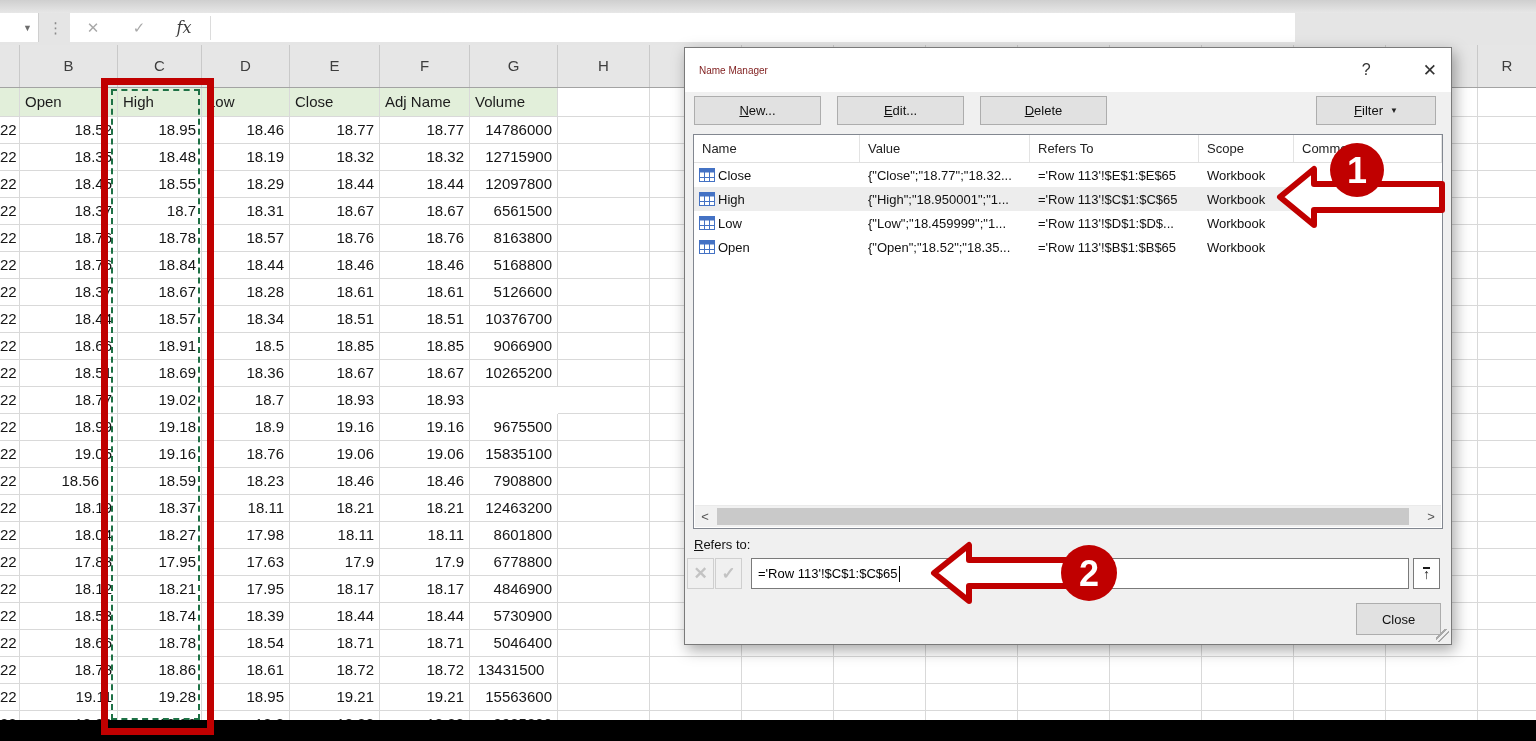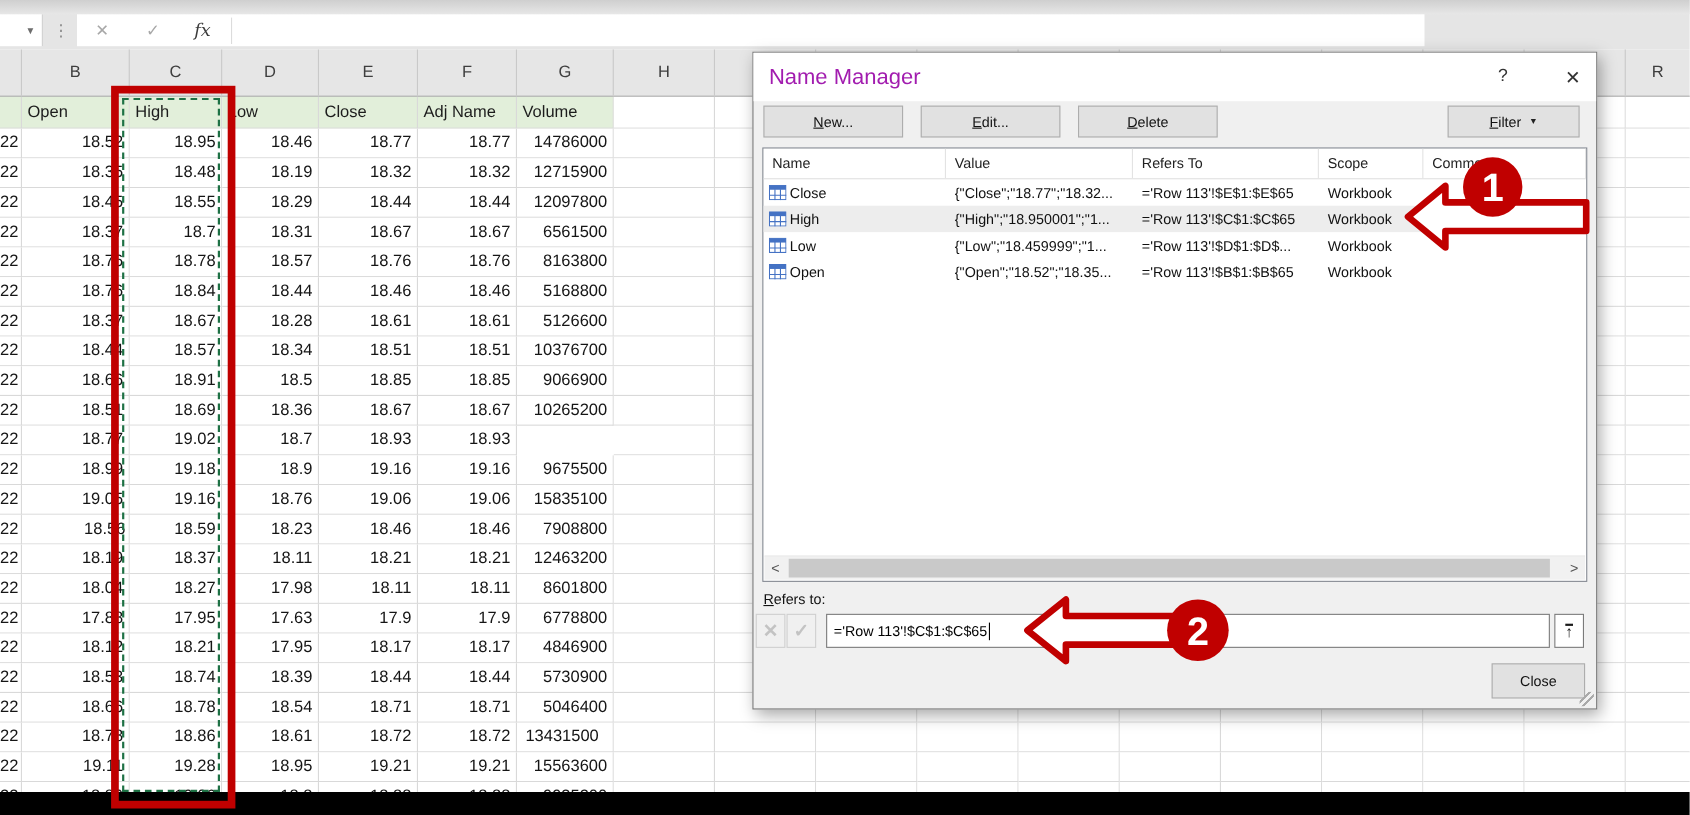--- a/index.html
+++ b/index.html
@@ -39,21 +39,21 @@
   .ants{position:absolute;left:111px;top:89px;width:89px;height:631px;
     border:2px dashed #1e7145;box-sizing:border-box;z-index:10;pointer-events:none;}
   .blackbar{position:absolute;left:0;top:720px;width:1536px;height:21px;background:#000;z-index:40;}
   .redrect{position:absolute;left:101px;top:78px;width:113px;height:657px;
     border:7px solid #c00000;box-sizing:border-box;z-index:50;pointer-events:none;}
   
   .dialog{position:absolute;left:684px;top:47px;width:768px;height:598px;background:#f0f0f0;
     border:1px solid #7a7a7a;box-sizing:border-box;z-index:30;
     box-shadow:3px 5px 14px rgba(0,0,0,.35);font-size:13px;color:#111;}
   .dlg-title{height:44px;background:#fff;display:flex;align-items:center;padding:0 14px;}
-  .dlg-title .t{font-size:20px;color:#a21caf;flex:1;}
+  .dlg-title .t{font-size:10px;color:#7f1d1d;flex:1;}
   .dlg-title .help{font-size:16px;color:#333;margin-right:52px;cursor:default;}
   .dlg-title .x{font-size:17px;color:#333;cursor:default;}
   .dlg-btnrow{position:absolute;left:0;top:48px;width:100%;height:30px;display:flex;padding:0 9px;box-sizing:border-box;}
   .btn{background:#e1e1e1;border:1px solid #adadad;box-sizing:border-box;
     font-size:13px;color:#111;display:flex;align-items:center;justify-content:center;cursor:default;}
   .dlg-btnrow .btn{width:127px;height:29px;margin-right:16px;}
   .btn u{text-decoration:underline;}
   .btn .dda{font-size:8px;margin-left:7px;color:#222;}
   .btn.filter{margin-left:auto;margin-right:6px;width:120px;}
   .listbox{position:absolute;left:8px;top:86px;width:750px;height:395px;background:#fff;
@@ -407,21 +407,21 @@
         <div class="cell" style="width: 92px; padding-right: 5px;"></div>
         <div class="cell" style="width: 92px; padding-right: 5px;"></div>
         <div class="cell" style="width: 92px; padding-right: 5px;"></div>
         <div class="cell" style="width: 92px; padding-right: 5px;"></div>
         <div class="cell" style="width: 92px; padding-right: 5px;"></div>
         <div class="cell" style="width: 92px; padding-right: 5px;"></div>
         <div class="cell" style="flex: 1 1 auto; border-right: none; padding-right: 5px;"></div>
       </div>
       <div class="srow datarow">
         <div class="cell" style="width: 20px; padding-right: 3px;">22</div>
-        <div class="cell" style="width: 98px; padding-right: 3px;">18.56</div>
+        <div class="cell" style="width: 98px; padding-right: 18px;">18.56</div>
         <div class="cell" style="width: 84px; padding-right: 5px;">18.59</div>
         <div class="cell" style="width: 88px; padding-right: 5px;">18.23</div>
         <div class="cell" style="width: 90px; padding-right: 5px;">18.46</div>
         <div class="cell" style="width: 90px; padding-right: 5px;">18.46</div>
         <div class="cell" style="width: 88px; padding-right: 5px;">7908800</div>
         <div class="cell" style="width: 92px; padding-right: 5px;"></div>
         <div class="cell" style="width: 92px; padding-right: 5px;"></div>
         <div class="cell" style="width: 92px; padding-right: 5px;"></div>
         <div class="cell" style="width: 92px; padding-right: 5px;"></div>
         <div class="cell" style="width: 92px; padding-right: 5px;"></div>

